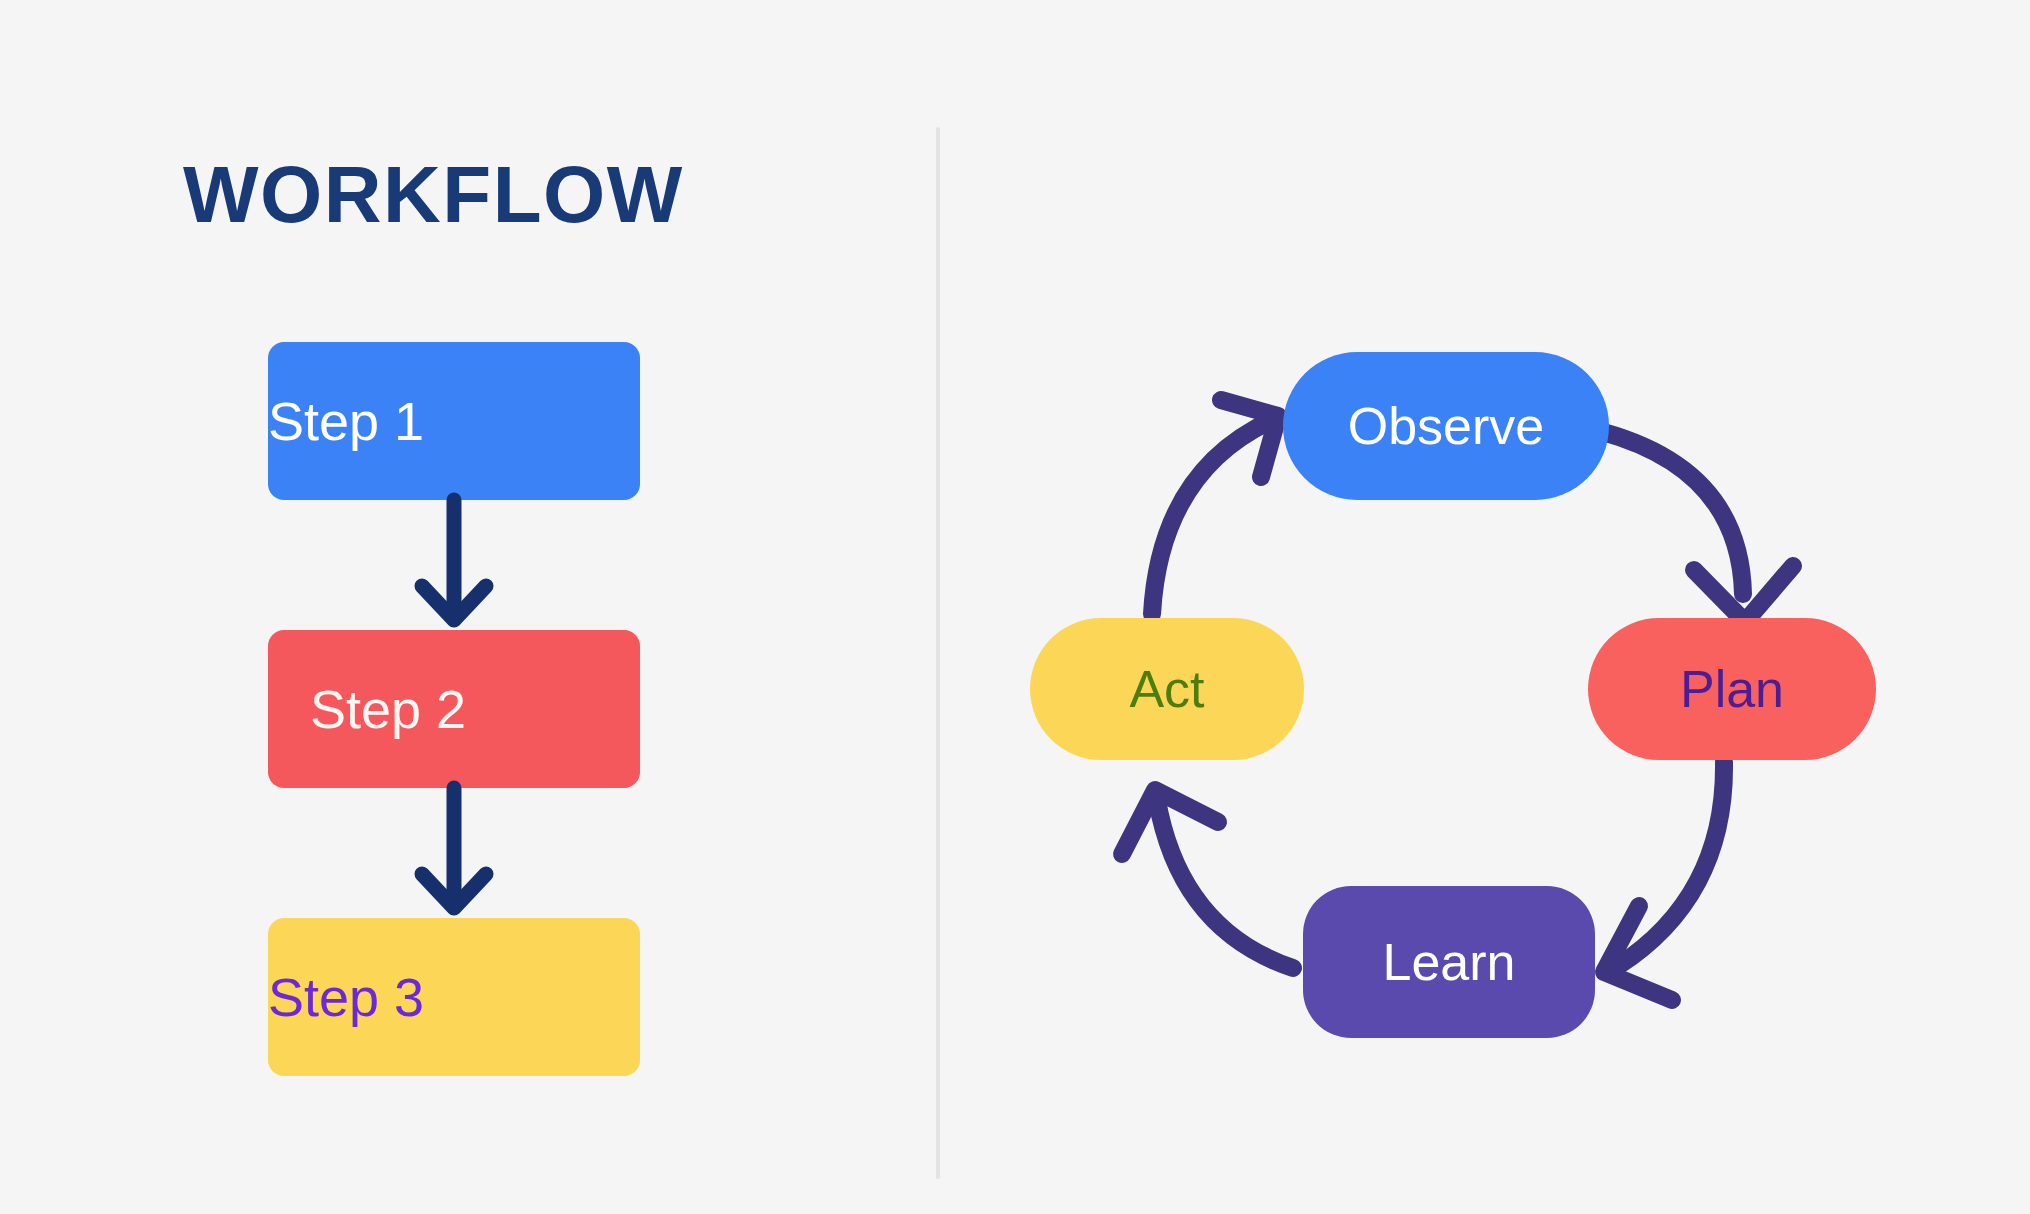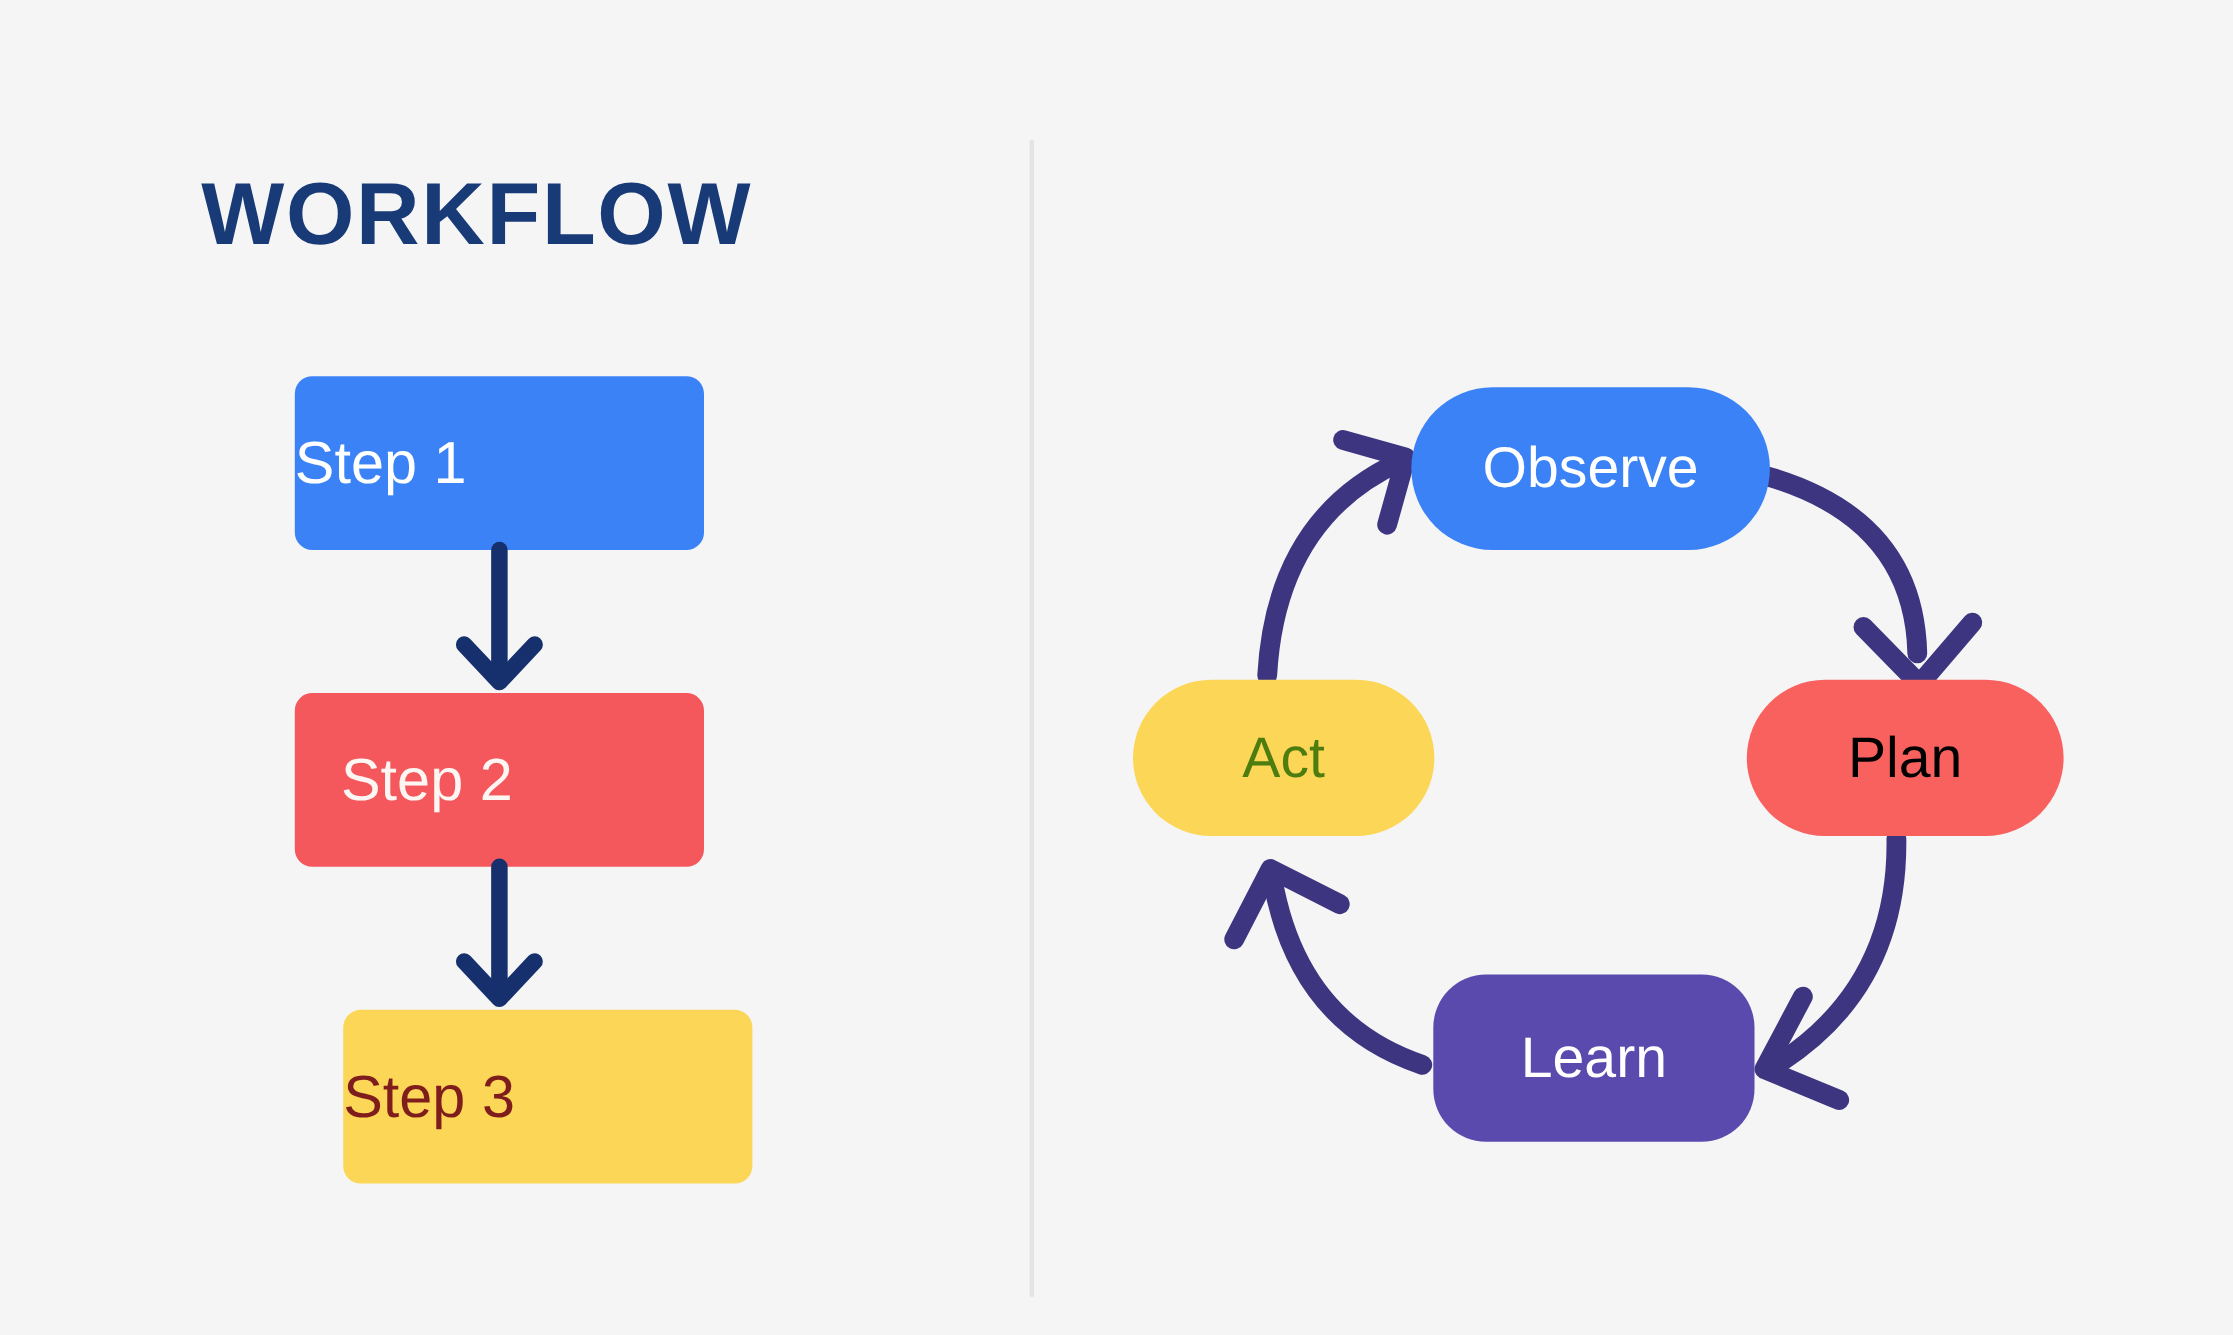--- a/index.html
+++ b/index.html
@@ -60,21 +60,21 @@
     height: 158px;
     border-radius: 16px;
     display: flex;
     align-items: center;
     justify-content: flex-start;
     font-size: 54px;
     box-sizing: border-box;
   }
   #wf-box-0 { top: 342px;  background: #3b82f6; color: #ffffff; }
   #wf-box-1 { top: 630px;  background: #f4585c; color: #fdf6f3; padding-left: 42px; }
-  #wf-box-2 { top: 918px;  background: #fcd757; color: #7f1d1d; margin-left: 44px; }
+  #wf-box-2 { top: 918px;  background: #fcd757; color: #6d28d9; }
 
   
   .overlay {
     position: absolute;
     left: 0;
     top: 0;
     width: 2030px;
     height: 1214px;
     pointer-events: none;
   }
@@ -91,21 +91,21 @@
   #ag-node-0 {           
     left: 1283px; top: 352px;
     width: 326px; height: 148px;
     border-radius: 74px;
     background: #3b82f6; color: #ffffff;
   }
   #ag-node-1 {           
     left: 1588px; top: 618px;
     width: 288px; height: 142px;
     border-radius: 71px;
-    background: #f9615f; color: #000000;
+    background: #f9615f; color: #4c1d95;
   }
   #ag-node-2 {           
     left: 1303px; top: 886px;
     width: 292px; height: 152px;
     border-radius: 48px;
     background: #5b4aad; color: #ffffff;
   }
   #ag-node-3 {           
     left: 1030px; top: 618px;
     width: 274px; height: 142px;

